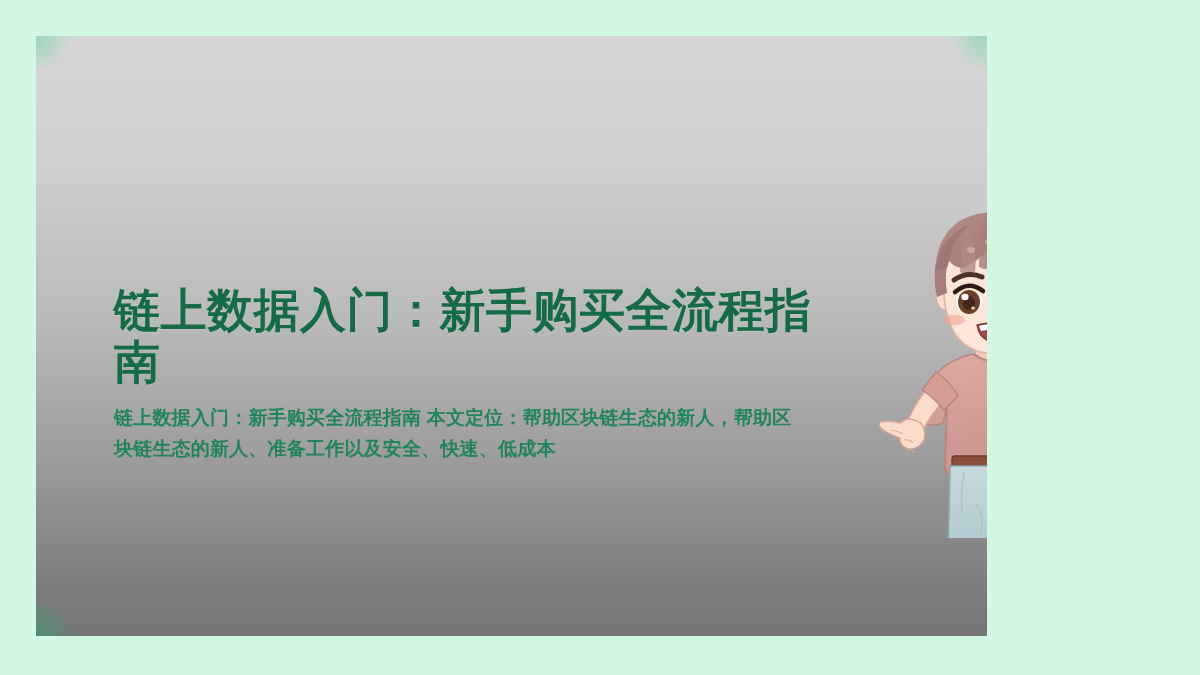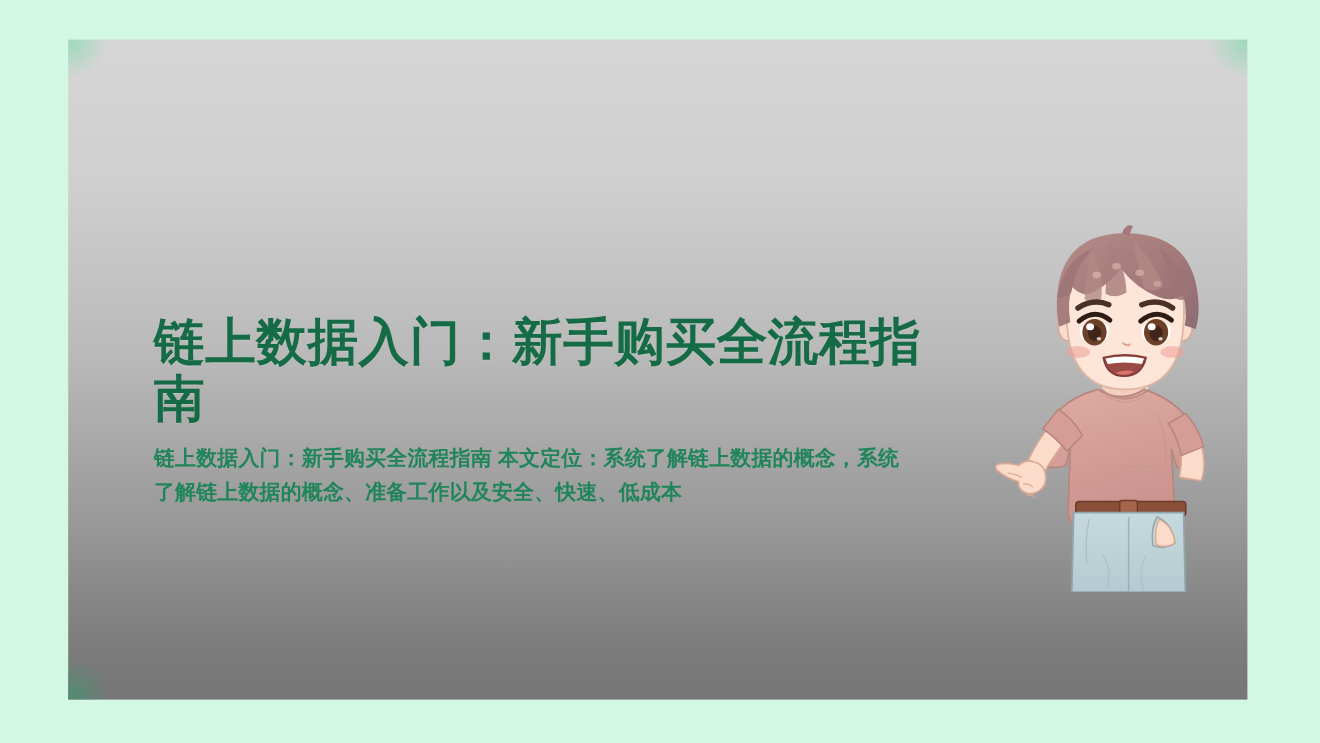--- a/index.html
+++ b/index.html
@@ -12,24 +12,23 @@
 
   .slide-frame{
     position:absolute; left:0; top:0; width:1200px; height:675px;
     background:#d2f7e3;
   }
 
   
   .content-panel{
     position:absolute;
     left:36px; top:36px;
-    width:1072px; height:600px;
+    width:951px; height:600px;
     background:linear-gradient(180deg,#d6d6d6 0%, #cfcfcf 22%, #b9b9b9 48%, #9a9a9a 72%, #7c7c7c 92%, #767676 100%);
     overflow:hidden;
-    margin-left:26px;
   }
   
   .corner-tint{ position:absolute; width:34px; height:34px; pointer-events:none; }
   .corner-tint.tl{ left:0; top:0;  background:radial-gradient(circle at 0 0,#9ad9bb 0%, rgba(154,217,187,0) 75%); }
   .corner-tint.tr{ right:0; top:0; background:radial-gradient(circle at 100% 0,#9ad9bb 0%, rgba(154,217,187,0) 75%); }
   .corner-tint.bl{ left:0; bottom:0;background:radial-gradient(circle at 0 100%,#4e8f74 0%, rgba(78,143,116,0) 80%); }
 
   
   .text-block{
     position:absolute; left:78px; top:248px; width:700px;
@@ -66,21 +65,21 @@
 
 <div class="slide-frame">
 
   <div class="content-panel">
     <div class="corner-tint tl"></div>
     <div class="corner-tint tr"></div>
     <div class="corner-tint bl"></div>
 
     <div class="text-block">
       <div class="slide-title">链上数据入门：新手购买全流程指南</div>
-      <div class="slide-subtitle">链上数据入门：新手购买全流程指南 本文定位：系统了解链上数据的概念，系统了解链上数据的概念、准备工作以及安全、快速、低成本</div>
+      <div class="slide-subtitle">链上数据入门：新手购买全流程指南 本文定位：帮助区块链生态的新人，帮助区块链生态的新人、准备工作以及安全、快速、低成本</div>
     </div>
 
     <div class="character">
       <svg viewBox="0 0 244 334" xmlns="http://www.w3.org/2000/svg">
         <defs>
           <linearGradient id="hairG" x1="0" y1="0" x2="1" y2="1">
             <stop offset="0%" stop-color="#b58d87"></stop>
             <stop offset="55%" stop-color="#a3797a"></stop>
             <stop offset="100%" stop-color="#8e6b74"></stop>
           </linearGradient>

